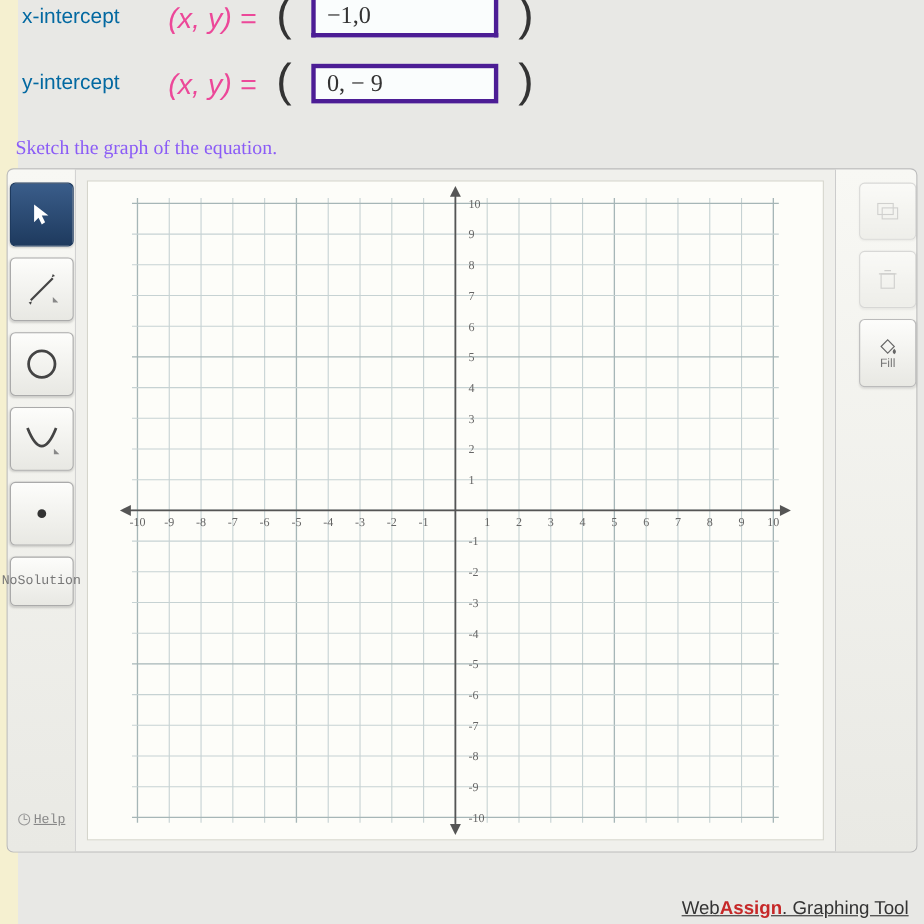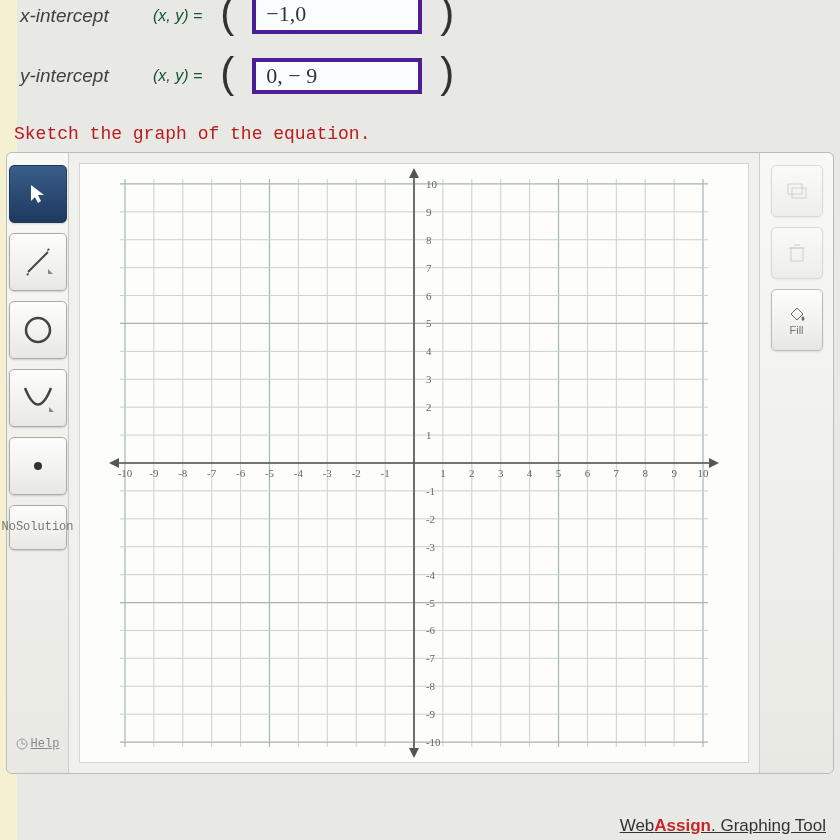--- a/index.html
+++ b/index.html
@@ -11,29 +11,28 @@
       overflow: hidden;
       position: relative;
     }
     .intercept-row {
       display: flex;
       align-items: center;
       padding: 6px 20px;
       gap: 18px;
     }
     .intercept-label {
-      font-style: italic;
-      color: #404040;
+      color: #0369a1;
       font-size: 19px;
       width: 115px;
     }
     .xy-eq {
       font-style: italic;
-      color: #14532d;
-      font-size: 16px;
+      color: #ec4899;
+      font-size: 26px;
     }
     .paren {
       font-size: 42px;
       color: #333;
       font-weight: 300;
       position: relative;
       top: -3px;
     }
     .intercept-input {
       border: 4px solid #4c1d95;
@@ -42,23 +41,23 @@
       font-family: 'Times New Roman', serif;
       color: #333;
       padding: 4px 10px;
       width: 170px;
       height: 36px;
     }
     .row-first { margin-top: -14px; }
     .row-first .intercept-input { border-top: none; }
 
     .sketch-heading {
-      font-family: Liberation Mono, monospace;
+      font-family: Liberation Serif, serif;
       font-size: 18px;
-      color: #b91c1c;
+      color: #8b5cf6;
       padding: 18px 14px 8px;
     }
 
     .graph-container {
       display: flex;
       margin: 0 6px;
       background: #f0f0ec;
       border: 1px solid #bbb;
       border-radius: 6px;
       height: 622px;
@@ -118,21 +117,21 @@
       position: relative;
       margin: 10px;
       border: 1px solid #d5d5cc;
     }
     .grid-svg { width: 100%; height: 100%; }
 
     .right-tools {
       width: 74px;
       display: flex;
       flex-direction: column;
-      align-items: center;
+      align-items: flex-end;
       padding: 12px 0;
       gap: 10px;
       background: linear-gradient(#f8f8f4, #e9e9e4);
       border-left: 1px solid #ccc;
       border-radius: 0 6px 6px 0;
     }
     .right-btn {
       width: 52px;
       height: 52px;
       border: 1px solid #bbb;

